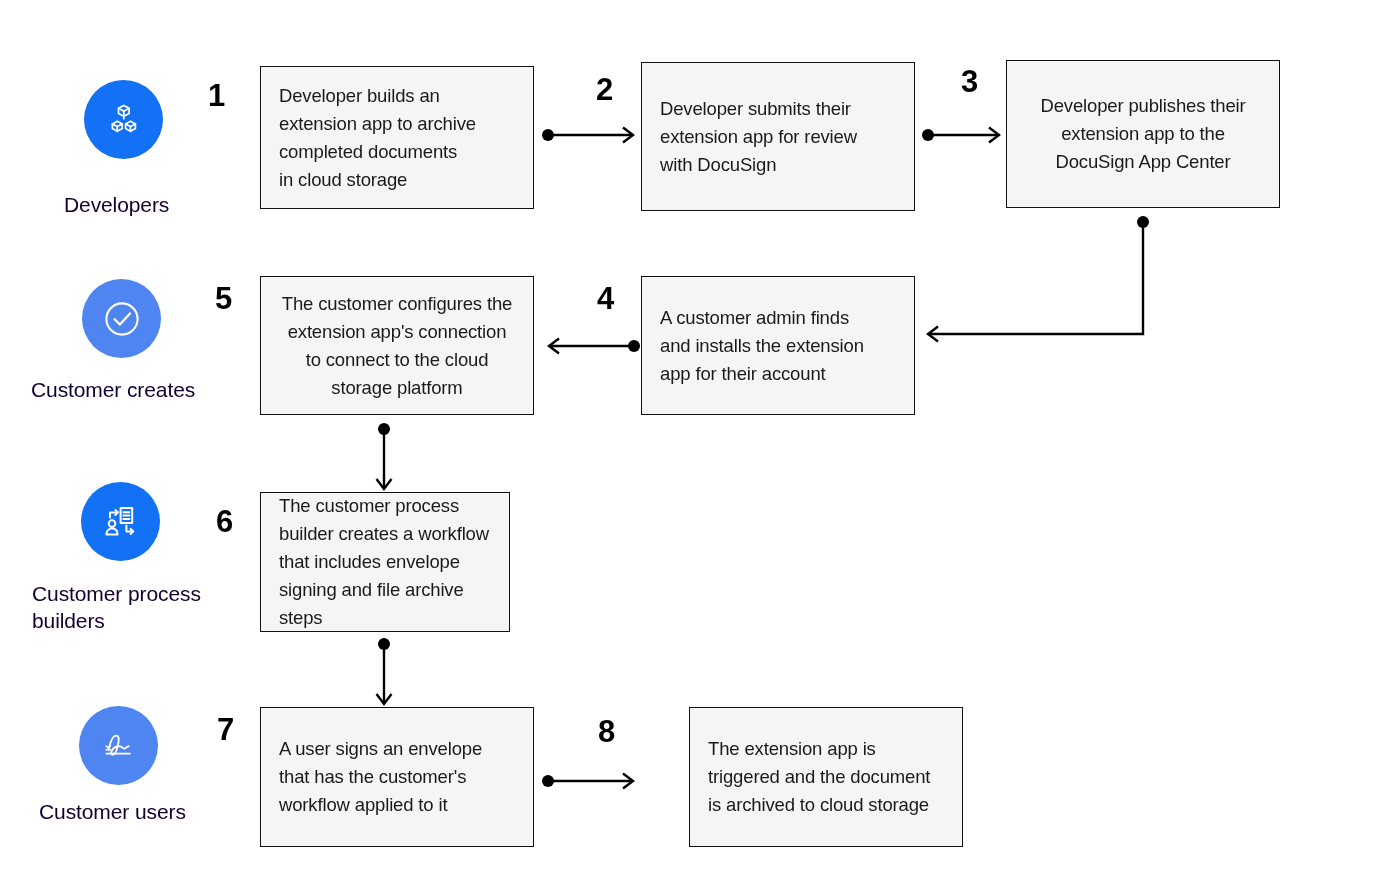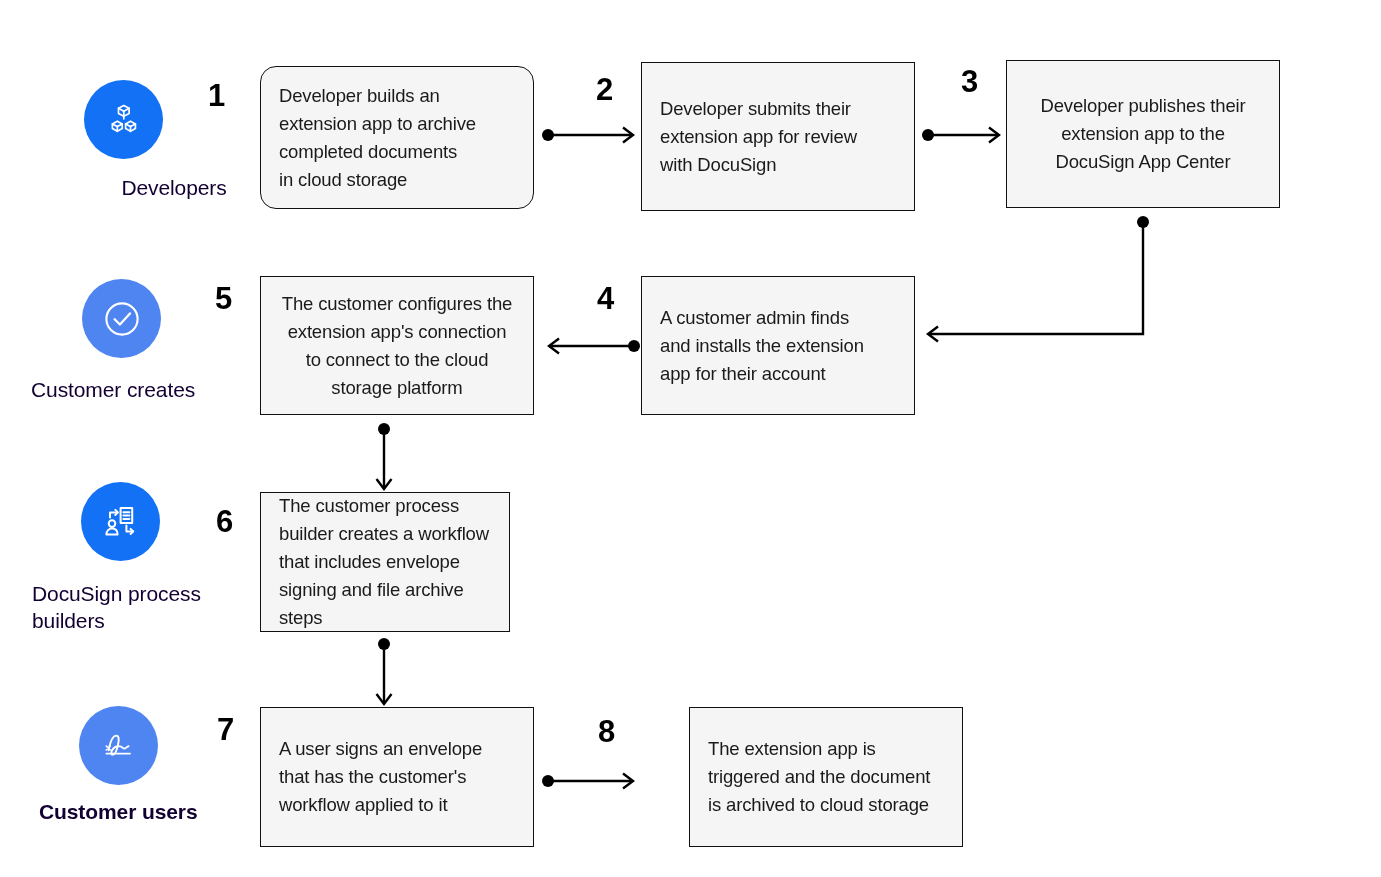--- a/index.html
+++ b/index.html
@@ -103,21 +103,21 @@
           <path d="M13.3 21.2 L18.2 23.9 L18.2 28.6 L13.3 31.3 L8.4 28.6 L8.4 23.9 Z"></path>
           <path d="M8.4 23.9 L13.3 26.6 L18.2 23.9"></path>
           <path d="M13.3 26.6 L13.3 31.3"></path>
 
           <path d="M26.5 21.2 L31.4 23.9 L31.4 28.6 L26.5 31.3 L21.6 28.6 L21.6 23.9 Z"></path>
           <path d="M21.6 23.9 L26.5 26.6 L31.4 23.9"></path>
           <path d="M26.5 26.6 L26.5 31.3"></path>
         </g>
       </svg>
     </div>
-    <div class="persona-label" style="left:64px; top:174px; width:220px;text-align:center;">Developers</div>
+    <div class="persona-label" style="left:64px; top:191px; width:220px;">Developers</div>
   </div>
 
   <div class="persona">
     <div class="persona-icon" style="left:82px; top:279px; width:79px; height:79px; background:#4f85f0;">
       <svg width="46" height="46" viewBox="0 0 46 46" aria-hidden="true">
         <circle cx="23" cy="23" r="15.6" fill="none" stroke="#ffffff" stroke-width="2.1"></circle>
         <path d="M15.6 23.3 L20.9 28.5 L31.0 17.4" fill="none" stroke="#ffffff" stroke-width="2.3" stroke-linecap="round" stroke-linejoin="round"></path>
       </svg>
     </div>
     <div class="persona-label" style="left:31px; top:376px; width:260px;">Customer creates</div>
@@ -138,53 +138,53 @@
 
           <circle cx="13.0" cy="23.6" r="3.3"></circle>
 
           <path d="M7.4 34.6 C7.4 30.6 9.9 28.6 13.0 28.6 C16.1 28.6 18.6 30.6 18.6 34.6 Z"></path>
 
           <path d="M27.4 25.6 L27.4 31.4 L34.0 31.4"></path>
           <path d="M31.6 28.9 L34.3 31.4 L31.6 34.0"></path>
         </g>
       </svg>
     </div>
-    <div class="persona-label" style="left:32px; top:580px; width:230px;">DocuSign process
+    <div class="persona-label" style="left:32px; top:580px; width:230px;">Customer process
 builders</div>
   </div>
 
   <div class="persona">
     <div class="persona-icon" style="left:79px; top:706px; width:79px; height:79px; background:#4f85f0;">
       <svg width="46" height="46" viewBox="0 0 46 46" aria-hidden="true">
         <g fill="none" stroke="#ffffff" stroke-width="1.9" stroke-linecap="round" stroke-linejoin="round">
 
           <path d="M12.5 27.2 C14.0 20.0 16.4 12.6 20.2 12.6 C23.0 12.6 23.3 16.6 22.0 22.0
                    C20.8 27.2 18.6 31.8 16.7 31.8 C15.0 31.8 14.8 29.0 16.4 26.6
                    C18.3 23.8 21.4 22.8 24.2 23.4 C26.2 23.8 27.1 25.6 28.6 25.6
                    C30.2 25.6 30.9 23.2 32.6 23.2"></path>
 
           <path d="M10.4 30.6 L34.0 30.6"></path>
 
           <path d="M10.2 23.0 L14.2 27.0 M14.2 23.0 L10.2 27.0" stroke-width="1.6"></path>
         </g>
       </svg>
     </div>
-    <div class="persona-label" style="left:39px; top:798px; width:250px;font-weight:bold;">Customer users</div>
+    <div class="persona-label" style="left:39px; top:798px; width:250px;">Customer users</div>
   </div>
 
   <div class="step-number" style="left:208px; top:80px;">1</div>
   <div class="step-number" style="left:596px; top:74px;">2</div>
   <div class="step-number" style="left:961px; top:66px;">3</div>
   <div class="step-number" style="left:597px; top:283px;">4</div>
   <div class="step-number" style="left:215px; top:283px;">5</div>
   <div class="step-number" style="left:216px; top:506px;">6</div>
   <div class="step-number" style="left:217px; top:714px;">7</div>
   <div class="step-number" style="left:598px; top:716px;">8</div>
 
-  <div class="step-box" style="left:260px; top:66px; width:274px; height:143px;border-radius:16px;">
+  <div class="step-box" style="left:260px; top:66px; width:274px; height:143px;">
     <div class="step-text">Developer builds an
 extension app to archive
 completed documents
 in cloud storage</div>
   </div>
 
   <div class="step-box" style="left:641px; top:62px; width:274px; height:149px;align-items:center;">
     <div class="step-text">Developer submits their
 extension app for review
 with DocuSign</div>

